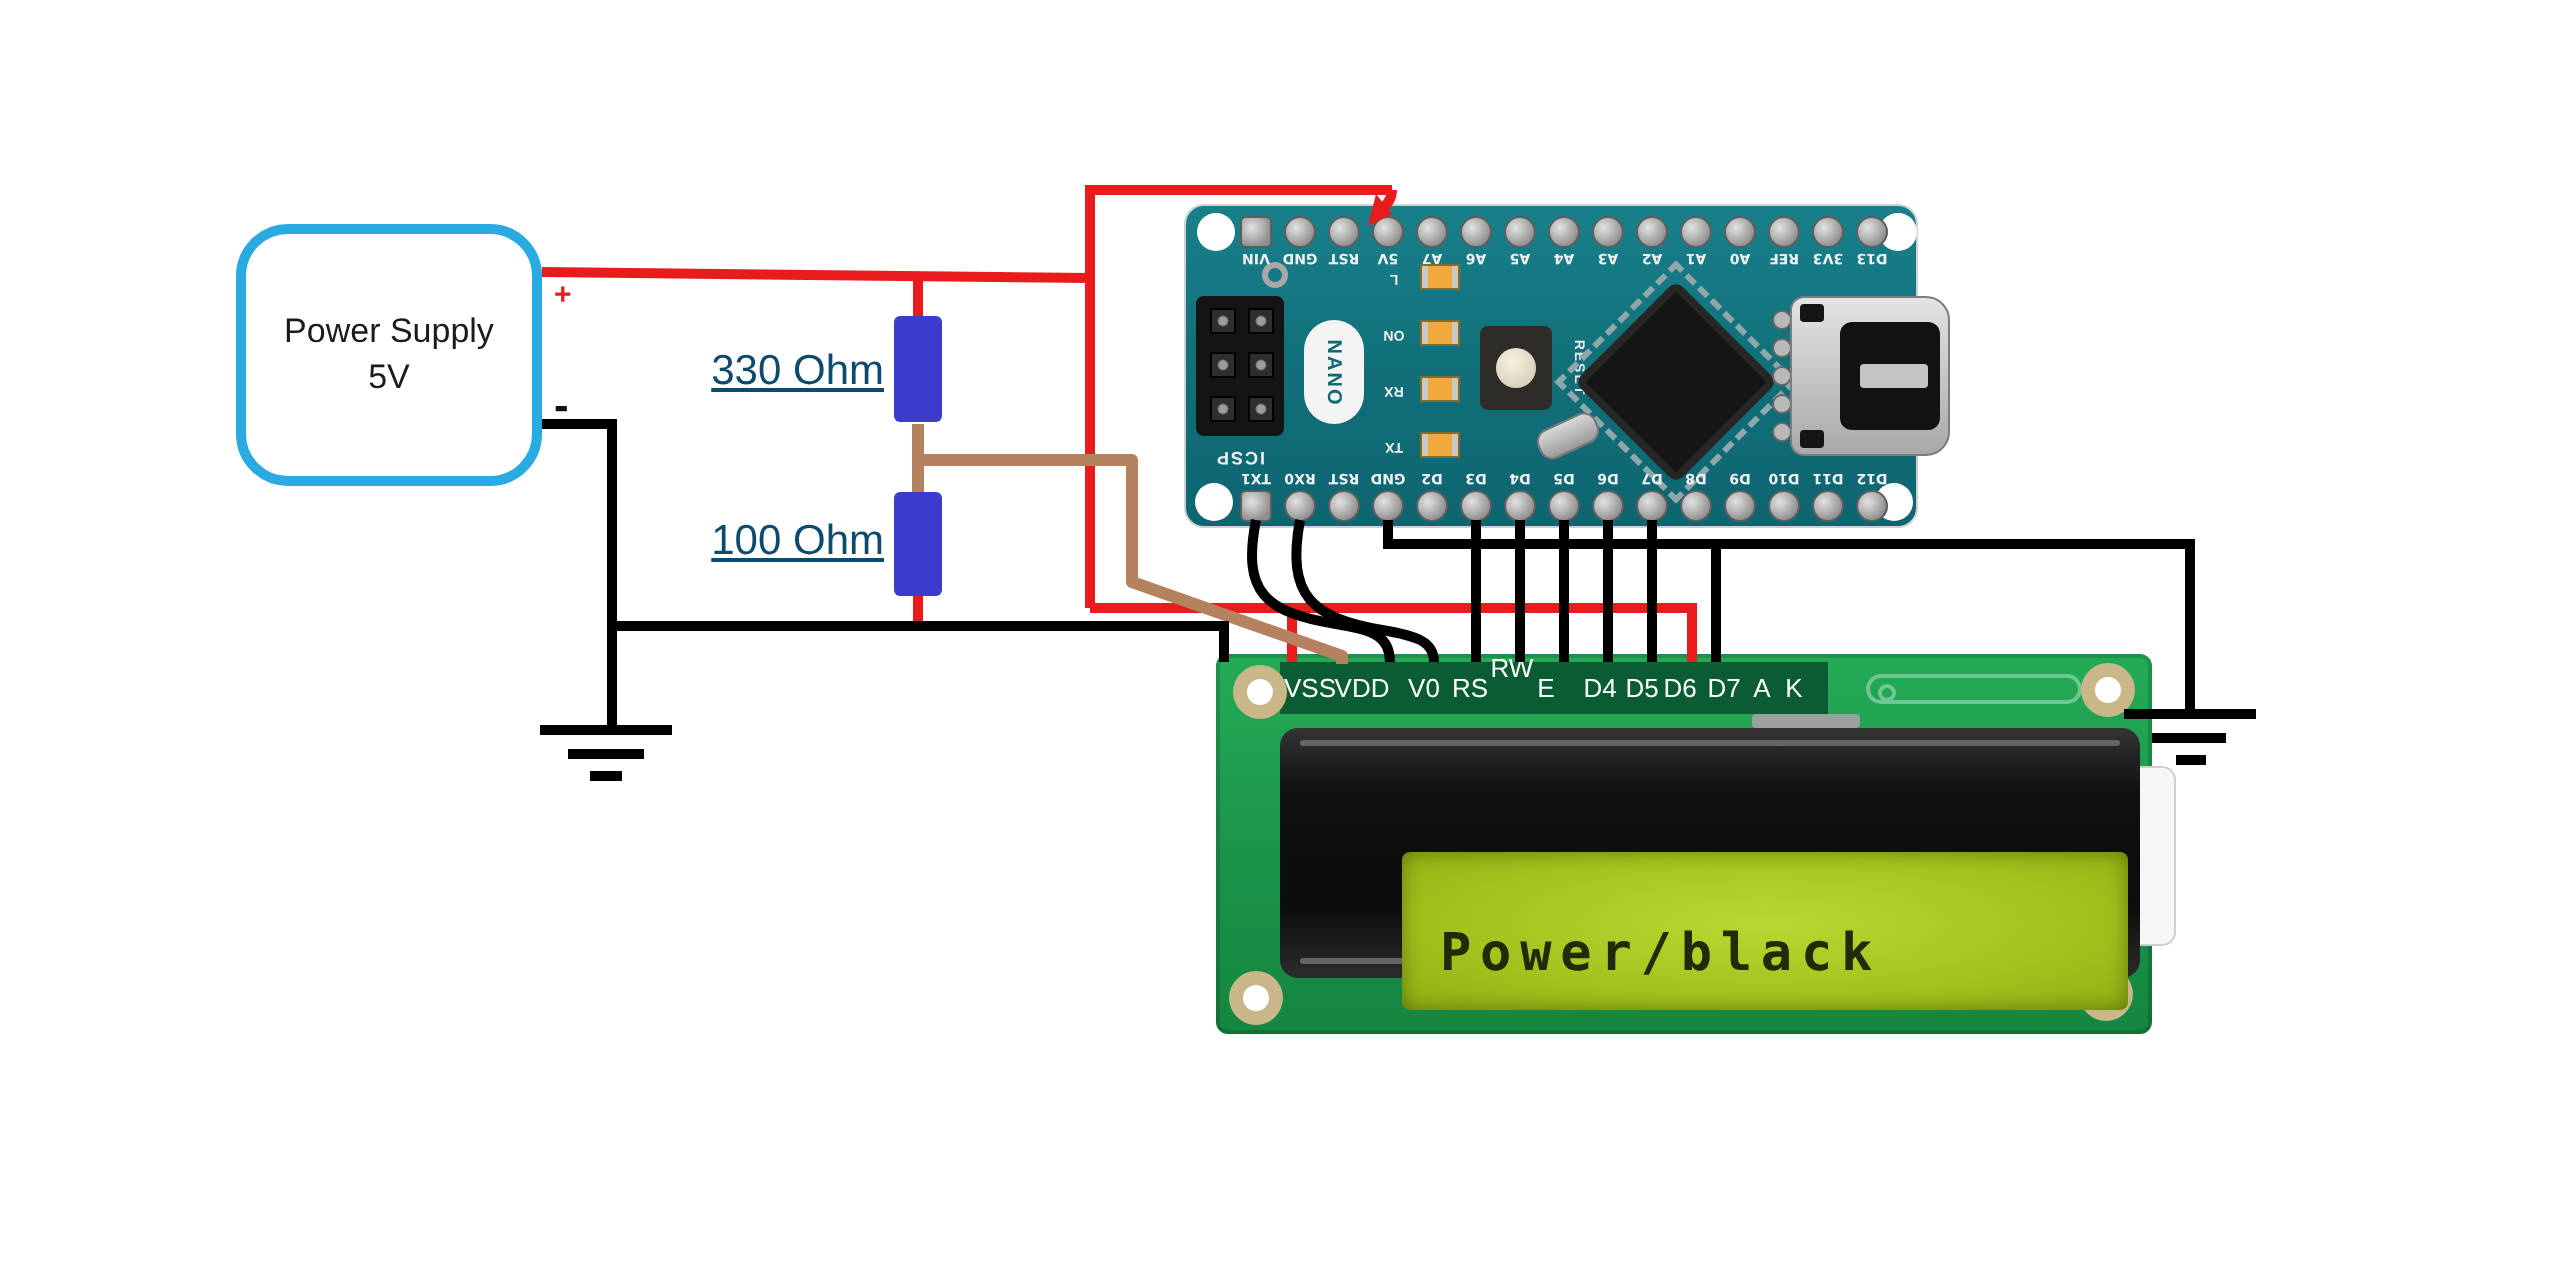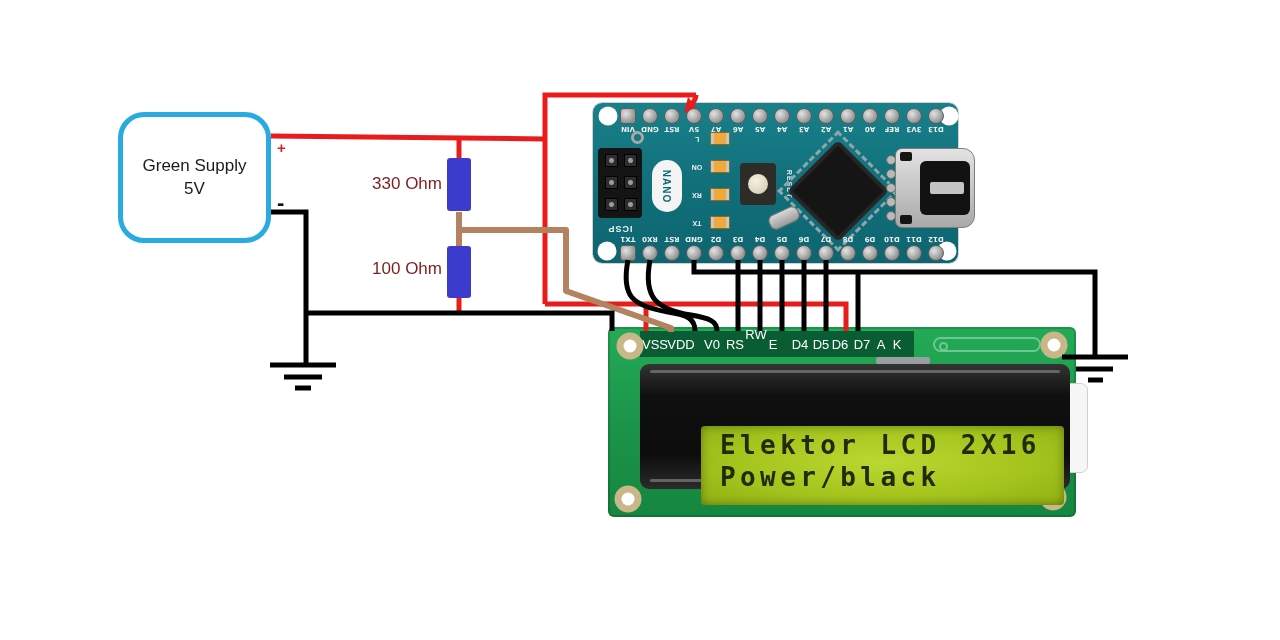--- a/index.html
+++ b/index.html
@@ -13,21 +13,21 @@
   
   .ps-box{left:118px;top:112px;width:153px;height:131px;border:5px solid #29abe2;border-radius:26px;
           background:#fff;display:flex;flex-direction:column;align-items:center;justify-content:center;
           box-sizing:border-box;z-index:5;}
   .ps-box div{font-size:17px;color:#1b1b1b;line-height:1.35;}
   .plus-lbl{left:277px;top:139px;color:#e02020;font-size:15px;font-weight:700;z-index:6;}
   .minus-lbl{left:277px;top:190px;color:#111;font-size:22px;font-weight:700;z-index:6;}
 
   
   .resistor{width:24px;height:53px;background:#3c3ccc;border-radius:3px;z-index:5;}
-  .res-lbl{width:90px;text-align:right;font-size:17px;color:#7f1d1d;z-index:5;}
+  .res-lbl{width:90px;text-align:right;font-size:21px;color:#0c4a6e;z-index:5;text-decoration:underline;}
 
   
   .nano{left:593px;top:103px;width:365px;height:160px;border-radius:9px;z-index:5;
         background:linear-gradient(180deg,#19808a 0%,#11707a 50%,#0d6570 100%);
         box-shadow:0 0 0 1px rgba(0,0,0,.18);}
   .nano-hole{width:19px;height:19px;border-radius:50%;background:#fff;transform:translate(-50%,-50%);}
   .pad{width:16px;height:16px;border-radius:50%;box-sizing:border-box;
        background:radial-gradient(circle at 35% 35%,#e3e3e3,#8e8e8e 75%);border:1px solid #5d5d5d;}
   .pad.square{border-radius:3px;}
   .pin-label{transform:translate(-50%,-50%) rotate(180deg);font-size:7px;font-weight:700;color:#f0f0f0;
@@ -79,21 +79,21 @@
          box-shadow:inset 0 0 10px rgba(0,0,0,.35);}
   .lcd-line{font-family:"DejaVu Sans Mono",monospace;font-weight:700;font-size:26px;letter-spacing:4.4px;
          color:#212b08;white-space:nowrap;}
 </style>
 </head>
 <body>
 
 <div class="canvas">
 
   <div class="abs ps-box">
-    <div>Green Supply</div>
+    <div>Power Supply</div>
     <div>5V</div>
   </div>
   <span class="abs plus-lbl">+</span>
   <span class="abs minus-lbl">-</span>
 
   <div class="abs res-lbl" style="left:352px;top:174px;">330 Ohm</div>
   <div class="abs resistor" style="left:447px;top:158px;"></div>
   <div class="abs res-lbl" style="left:352px;top:259px;">100 Ohm</div>
   <div class="abs resistor" style="left:447px;top:246px;height:52px;"></div>
 
@@ -226,21 +226,20 @@
     <div class="abs lcd-sliver"></div>
     <div class="abs lcd-hole" style="left:22px;top:19px;"></div>
     <div class="abs lcd-hole" style="left:446px;top:18px;"></div>
     <div class="abs lcd-hole" style="left:20px;top:172px;"></div>
     <div class="abs lcd-hole" style="left:445px;top:170px;"></div>
     <div class="abs lcd-tab"></div>
     <div class="abs bezel">
       <div class="abs groove" style="top:6px;"></div>
       <div class="abs groove" style="top:115px;"></div>
       <div class="abs lcd-screen">
-        <div class="abs lcd-line" style="left:19px;top:4px;">Elektor LCD 2X16</div>
         <div class="abs lcd-line" style="left:19px;top:36px;">Power/black</div>
       </div>
     </div>
   </div>
 
   <svg id="wires" width="1280" height="640" viewBox="0 0 1280 640">
     <g id="wires-red" fill="none" stroke="#e81c1c" stroke-width="5">
       <path d="M271,136 L545,139"></path>
       <path d="M545,304 L545,95 L696,95"></path>
       <path d="M696,95 C696,99 694,102 690,106"></path>

